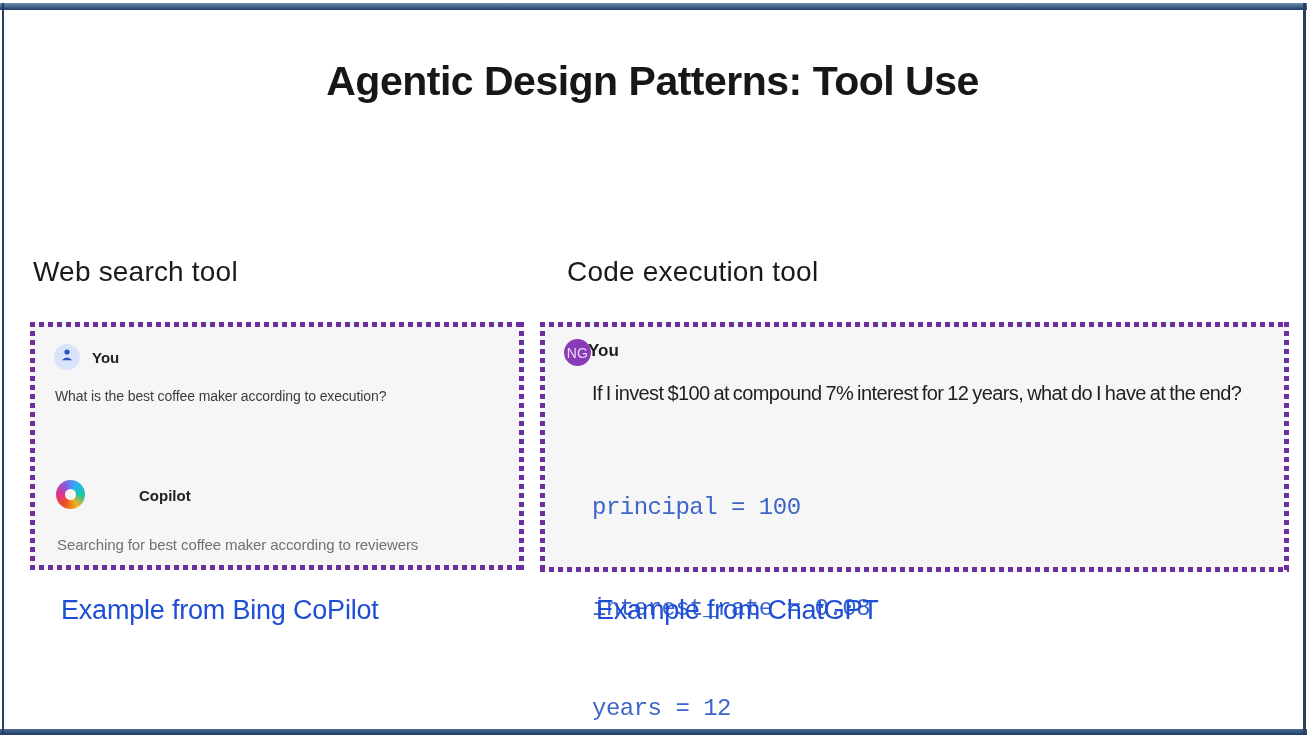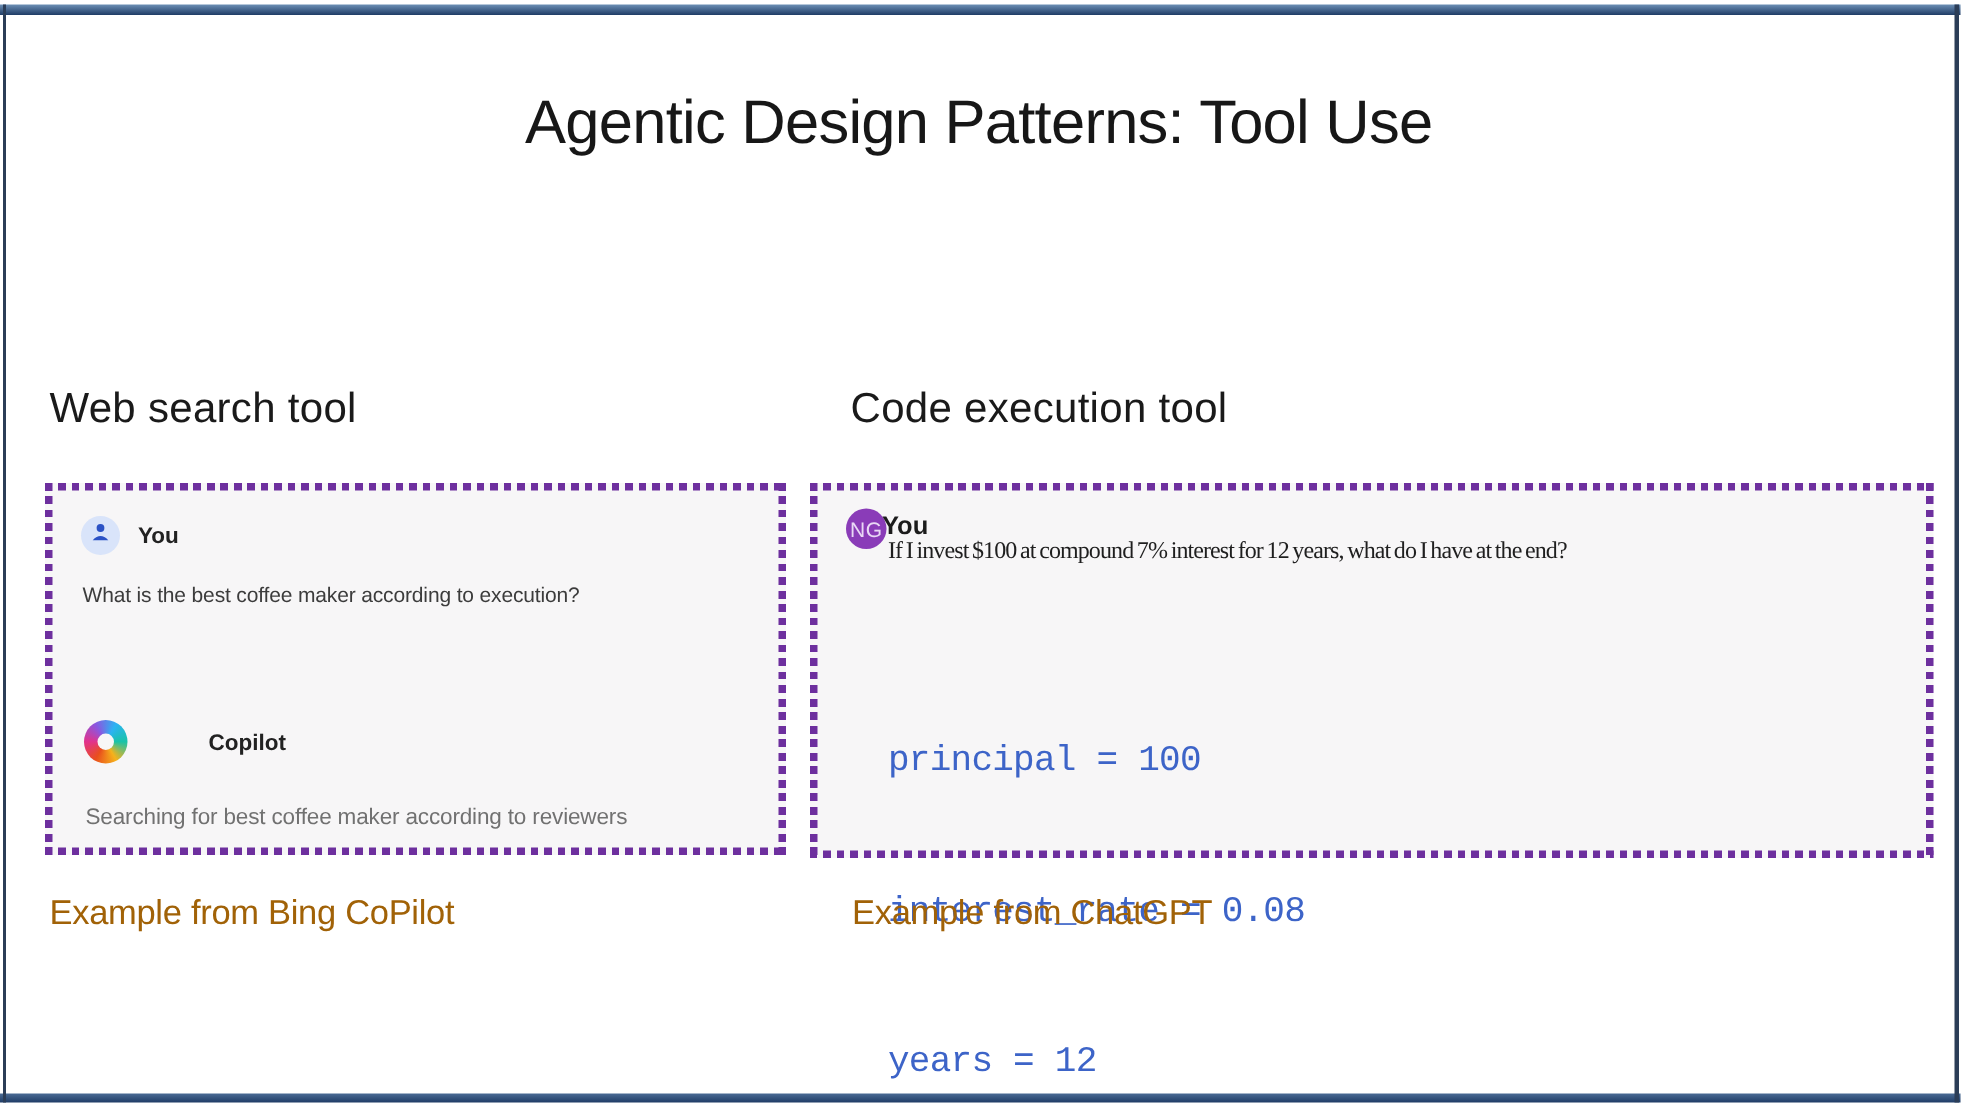--- a/index.html
+++ b/index.html
@@ -21,42 +21,43 @@
   .bar-bottom { position: absolute; left: 0; right: 8px; bottom: 2px; height: 6px;
                 background: linear-gradient(#4a6b95, #1f3c66); }
   .line-left  { position: absolute; left: 2px; top: 3px; bottom: 2px; width: 2px; background: #2b3d57; }
   .line-right { position: absolute; right: 9px; top: 3px; bottom: 2px; width: 3px; background: #2b3d57; }
 
   .title {
     position: absolute;
     left: 0; right: 10px; top: 58px;
     text-align: center;
     font-size: 41px;
-    font-weight: normal;
+    font-weight: bold;
     letter-spacing: -0.5px;
     color: #171717;
   }
 
   .col-heading {
     position: absolute;
     top: 256px;
     font-size: 28px;
     font-weight: 400;
     color: #1a1a1a;
     letter-spacing: 0.2px;
   }
   .heading-left  { left: 33px; }
   .heading-right { left: 543px; margin-left: 24px; }
 
   .caption {
     position: absolute;
     top: 595px;
-    font-size: 23px;
-    color: #a16207;
+    font-size: 27px;
+    color: #1d4ed8;
     letter-spacing: -0.2px;
+    margin-left: 28px;
   }
   .caption-left  { left: 33px; }
   .caption-right { left: 568px; }
 
   .dotted-box {
     position: absolute;
     --p: #6d2f9e;
     background:
       repeating-linear-gradient(90deg,  var(--p) 0 5px, transparent 5px 9px) left top    / 100% 5px no-repeat,
       repeating-linear-gradient(90deg,  var(--p) 0 5px, transparent 5px 9px) left bottom / 100% 5px no-repeat,
@@ -92,25 +93,24 @@
   .ng-avatar {
     position: absolute; left: 24px; top: 17px;
     width: 27px; height: 27px; border-radius: 50%;
     background: #8a3cb8;
     color: #e9d8f5; font-size: 14px;
     display: flex; align-items: center; justify-content: center;
     letter-spacing: 0.3px;
   }
   .r-you { position: absolute; left: 48px; top: 19px; font-size: 17px; font-weight: bold; color: #1c1c1c; }
   .r-question {
-    position: absolute; left: 52px; top: 37px;
-    font-size: 16px; color: #1f1f1f;
+    position: absolute; left: 52px; top: 60px;
+    font-size: 20px; color: #1f1f1f;
     letter-spacing: -0.6px; word-spacing: -1px;
     white-space: nowrap;
-    font-family: Liberation Serif, serif;
   }
   .code-block {
     position: absolute; left: 52px; top: 102px;
     font-family: "Liberation Mono", "DejaVu Sans Mono", monospace;
     font-size: 24px; color: #3d64c8;
     line-height: 33.5px;
     white-space: pre;
     letter-spacing: -0.5px;
   }
 </style>

